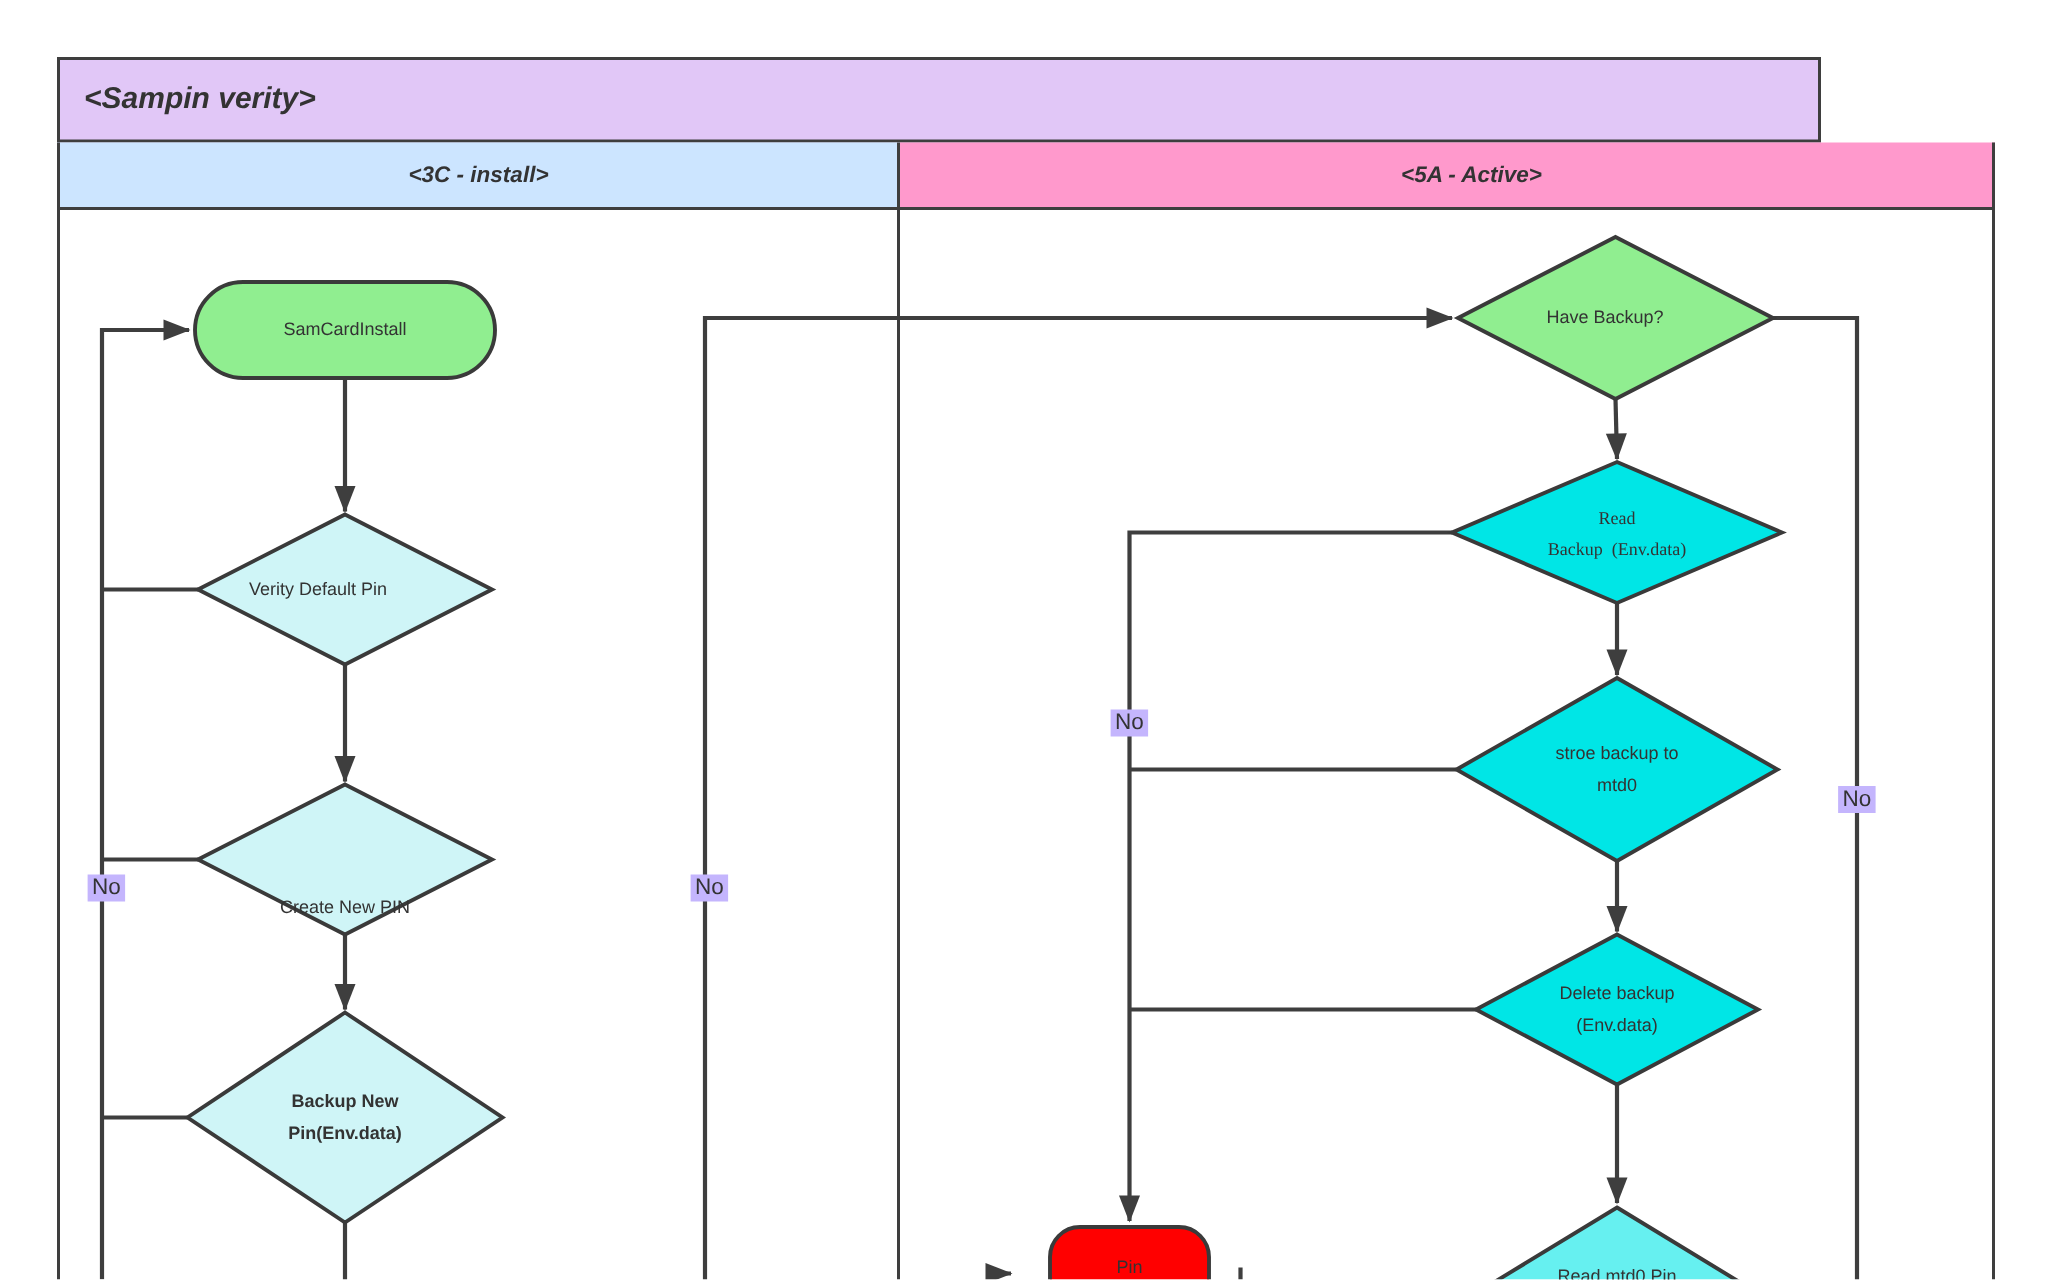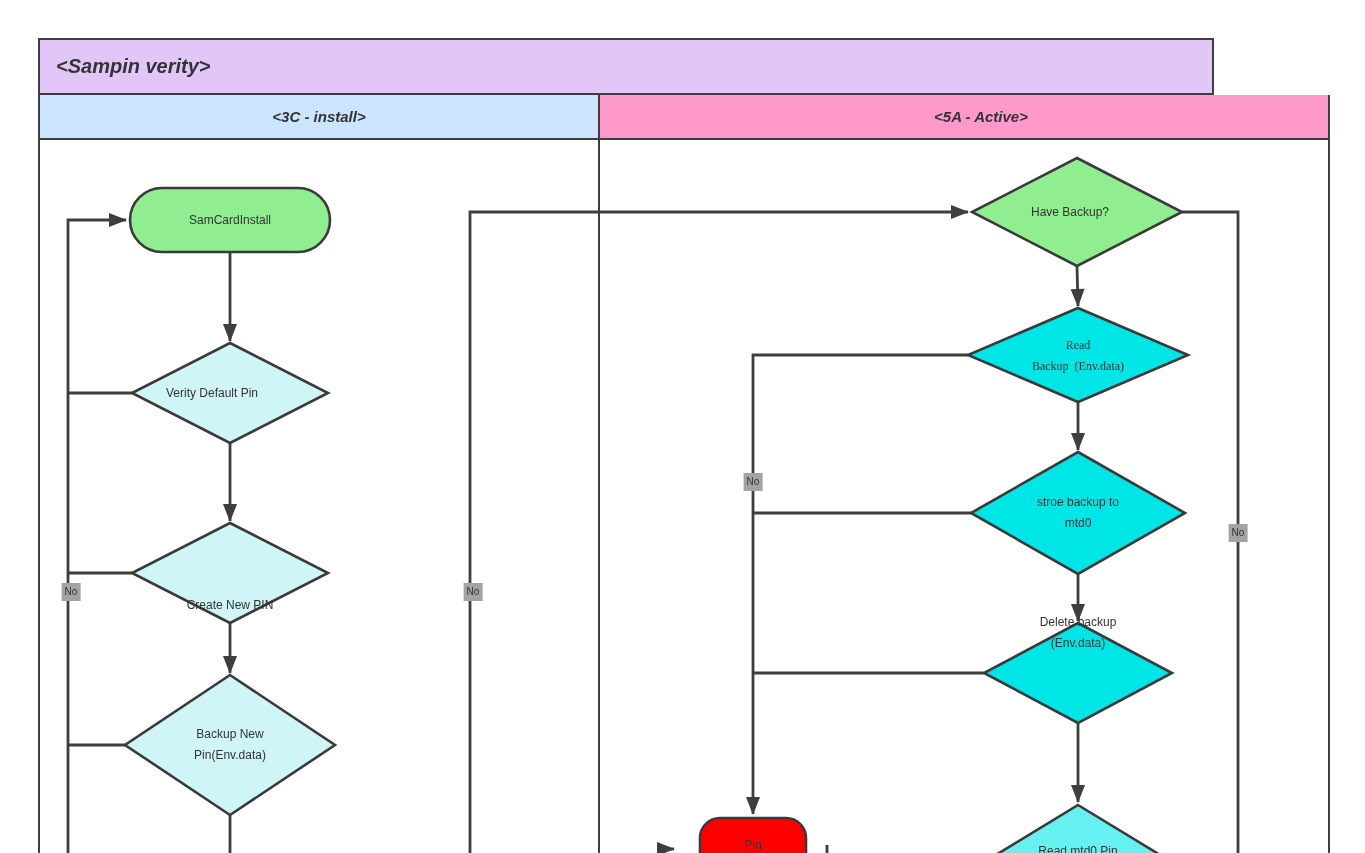--- a/index.html
+++ b/index.html
@@ -49,23 +49,23 @@
     transform: translate(-50%, -50%);
     text-align: center;
     font-size: 12px;
     line-height: 21px;
     white-space: pre-wrap;
     pointer-events: none;
   }
   .edge-label {
     position: absolute;
     transform: translate(-50%, -50%);
-    background: #a3a3a3;
+    background: #c4b5fd;
     padding: 0 3px;
-    font-size: 10px;
+    font-size: 15px;
     line-height: 18px;
     pointer-events: none;
   }
 </style>
 </head>
 <body>
 
 <div class="stage">
 
   <div class="pool-title">
@@ -115,28 +115,28 @@
     <polygon class="shape" points="1078,308 1188,355 1078,402 968,355" fill="#00E6E6"></polygon>
     <polygon class="shape" points="1078,452 1185,513 1078,574 971,513" fill="#00E6E6"></polygon>
     <polygon class="shape" points="1078,623 1172,673 1078,723 984,673" fill="#00E6E6"></polygon>
     <polygon class="shape" points="1078,805 1198,878 1078,951 958,878" fill="#66F0F0"></polygon>
     <rect class="shape" x="700" y="818" width="106" height="72" rx="20" ry="20" fill="#FF0000"></rect>
   </svg>
 
   <div class="node-label" style="left:230px; top:220px;">SamCardInstall</div>
   <div class="node-label" style="left:212px; top:393px;">Verity Default Pin</div>
   <div class="node-label" style="left:230px; top:573px;margin-top:32px;">Create New PIN</div>
-  <div class="node-label" style="left:230px; top:745px;">Backup New
+  <div class="node-label" style="left:230px; top:745px;font-weight:bold;">Backup New
 Pin(Env.data)</div>
   <div class="node-label" style="left:1070px; top:212px;">Have Backup?</div>
   <div class="node-label" style="left:1078px; top:356px; width:250px;font-family:Liberation Serif, serif;">Read
 Backup  (Env.data)</div>
   <div class="node-label" style="left:1078px; top:513px;">stroe backup to
 mtd0</div>
-  <div class="node-label" style="left:1078px; top:633px;">Delete backup
+  <div class="node-label" style="left:1078px; top:673px;">Delete backup
 (Env.data)</div>
   <div class="node-label" style="left:753px; top:845px;">Pin</div>
   <div class="node-label" style="left:1078px; top:851px;">Read mtd0 Pin</div>
 
   <div class="edge-label" style="left:71px; top:592px;">No</div>
   <div class="edge-label" style="left:473px; top:592px;">No</div>
   <div class="edge-label" style="left:753px; top:482px;">No</div>
   <div class="edge-label" style="left:1238px; top:533px;">No</div>
 
 </div>

